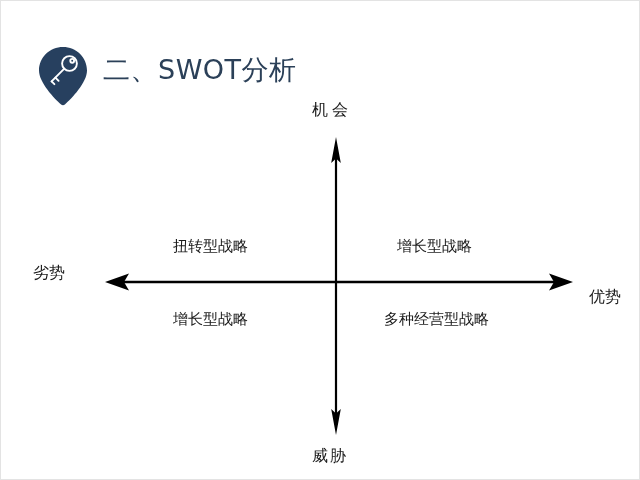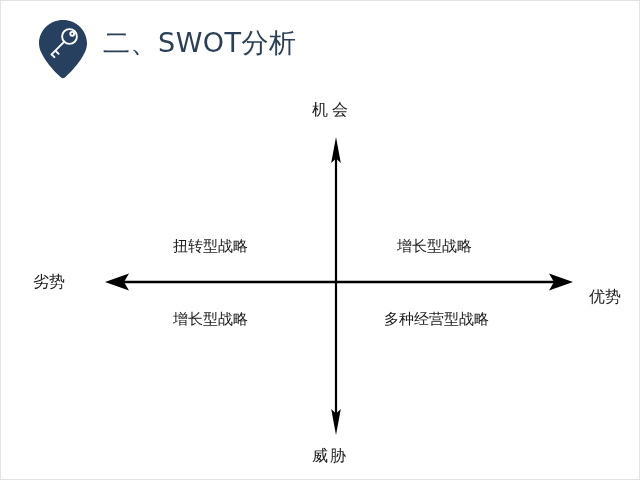--- a/index.html
+++ b/index.html
@@ -18,21 +18,21 @@
     background: #ffffff;
     border: 1px solid #e3e3e3;
     box-sizing: border-box;
     overflow: hidden;
   }
 
   
   #header {
     position: absolute;
     left: 30px;
-    top: 12px;
+    top: 39px;
     width: 560px;
     height: 68px;
   }
 
   #pin-icon {
     position: absolute;
     left: 7px;
     top: 6px;
     width: 50px;
     height: 60px;
@@ -78,21 +78,21 @@
     top: 10px;
     letter-spacing: 4px;
   }
   #label-threats {
     left: 311px;
     top: 356px;
     letter-spacing: 2px;
   }
   #label-weaknesses {
     left: 32px;
-    top: 182px;
+    top: 173px;
   }
   #label-strengths {
     left: 588px;
     top: 198px;
     font-family: Liberation Mono, monospace;
   }
 
   .quadrant-label {
     position: absolute;
     color: #1a1a1a;

